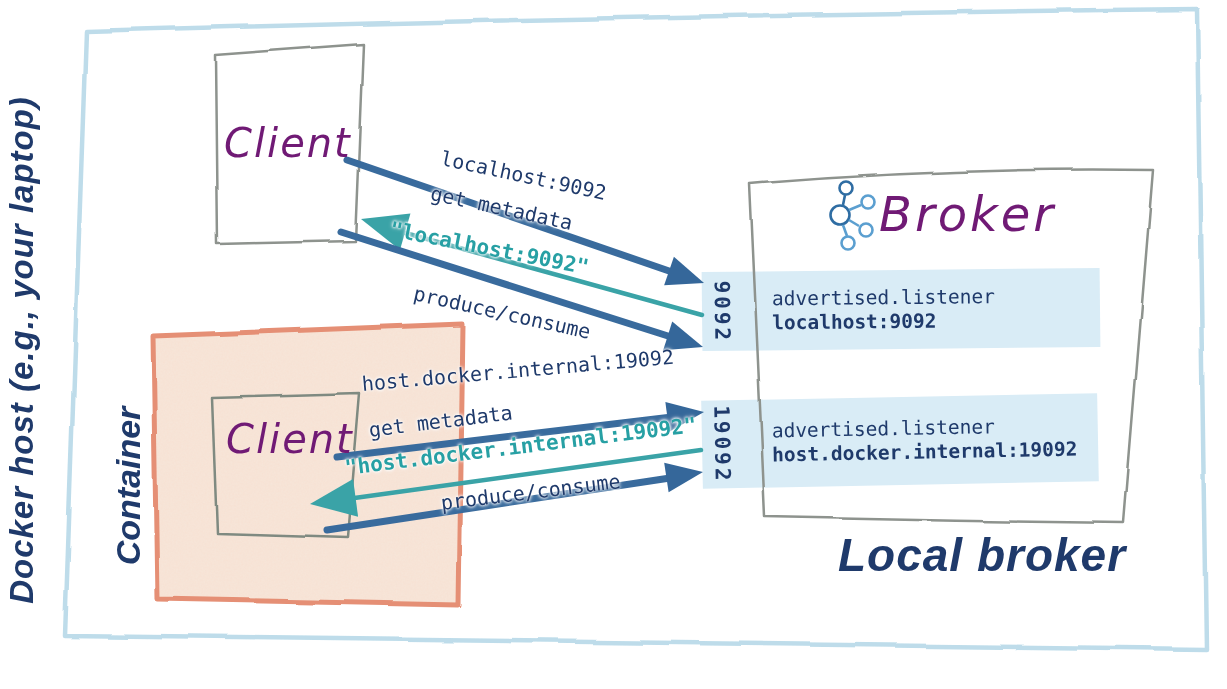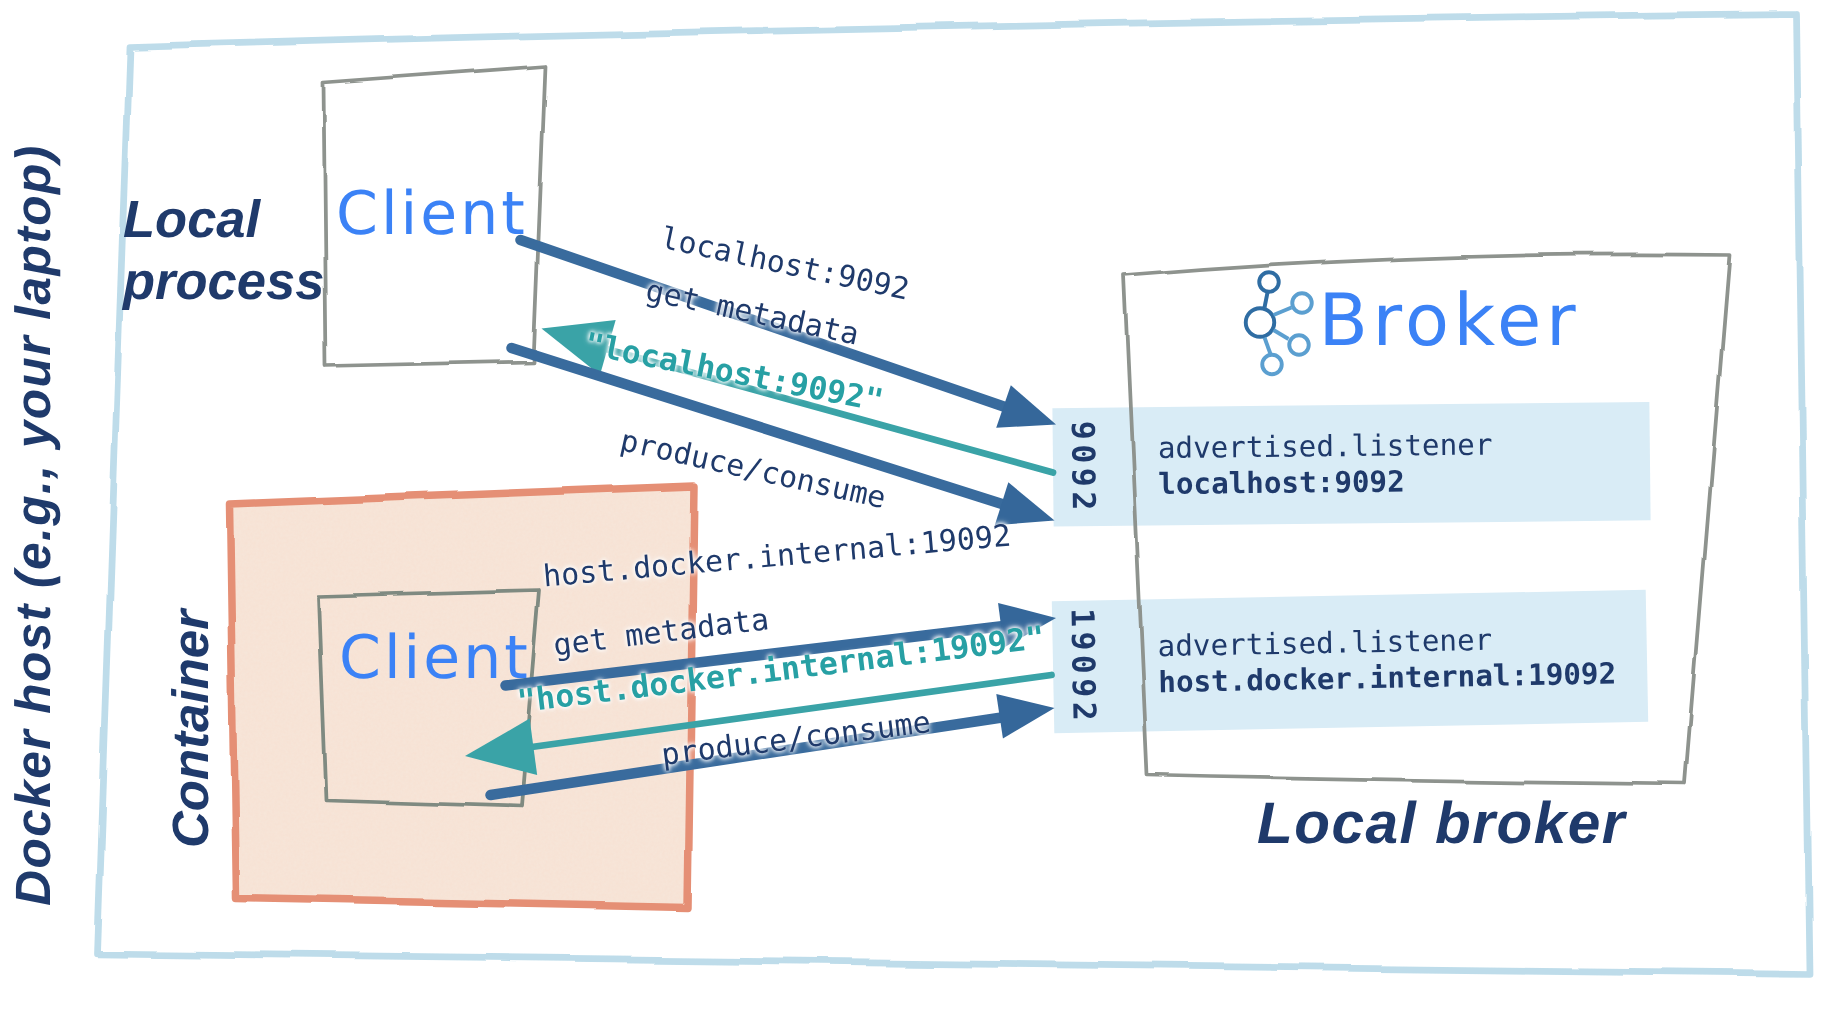--- a/index.html
+++ b/index.html
@@ -27,42 +27,42 @@
   }
   .listener-text .value{font-weight:700;}
   
   .art{position:absolute;left:0;top:0;z-index:2;pointer-events:none;}
   
   .hand{
     position:absolute;color:#1f3a6b;font-style:italic;font-weight:700;z-index:3;
     white-space:pre-line;
   }
   .script{
-    position:absolute;color:#3b82f6;font-family:"DejaVu Sans",sans-serif;
-    font-weight:400;z-index:3;white-space:nowrap;letter-spacing:2px;
+    position:absolute;color:#701a75;font-family:"DejaVu Sans",sans-serif;
+    font-style:italic;font-weight:400;z-index:3;white-space:nowrap;letter-spacing:2px;
   }
   .mono-label{
     position:absolute;font-family:"DejaVu Sans Mono",monospace;font-size:20px;
     color:#1f3a6b;white-space:nowrap;z-index:3;transform-origin:left center;
     text-shadow:0 0 3px #fff,0 0 3px #fff,0 0 5px #fff;
   }
   .mono-label.teal{color:#27a0a4;font-weight:700;font-size:21px;}
   .docker-host{
     left:22px;top:350px;transform:translate(-50%,-50%) rotate(-90deg);
     font-size:33px;letter-spacing:1px;white-space:nowrap;
   }
   .local-process{left:82px;top:126px;font-size:35px;line-height:41px;}
   .container-label{
     left:128px;top:486px;transform:translate(-50%,-50%) rotate(-90deg);
     font-size:34px;white-space:nowrap;
   }
   .client-1{left:224px;top:120px;font-size:40px;}
   .client-2{left:226px;top:416px;font-size:40px;}
   .broker-title{left:879px;top:186px;font-size:48px;letter-spacing:3px;}
-  .local-broker{left:838px;top:528px;font-size:39px;letter-spacing:1px;white-space:nowrap;}
+  .local-broker{left:838px;top:528px;font-size:46px;letter-spacing:1px;white-space:nowrap;}
   
   .t1{left:441px;top:146px;transform:rotate(12deg);}
   .t2{left:431px;top:181px;transform:rotate(12deg);}
   .tr{left:390px;top:217px;transform:rotate(11deg);}
   .t3{left:414px;top:281px;transform:rotate(12.5deg);}
   .b1{left:362px;top:372px;transform:rotate(-5deg);}
   .b2{left:369px;top:418px;transform:rotate(-7deg);}
   .br{left:345px;top:456px;transform:rotate(-7deg);}
   .b3{left:441px;top:491px;transform:rotate(-7deg);}
 </style>
@@ -146,22 +146,20 @@
       <line x1="340" y1="500" x2="701" y2="450" stroke="#3aa3a7" stroke-width="4.5" stroke-linecap="round"></line>
       <polygon points="0,0 -46,-19 -46,19" fill="#3aa3a7" transform="translate(310,504) rotate(172.4)"></polygon>
     </g>
     <g>
       <line x1="327" y1="530" x2="670" y2="478" stroke="#396b9d" stroke-width="7" stroke-linecap="round"></line>
       <polygon points="0,0 -37,-15 -37,15" fill="#35679a" transform="translate(703,472) rotate(-8.5)"></polygon>
     </g>
   </svg>
 
   <div class="hand docker-host">Docker host (e.g., your laptop)</div>
-  <div class="hand local-process">Local
-process</div>
   <div class="hand container-label">Container</div>
   <div class="script client-1">Client</div>
   <div class="script client-2">Client</div>
   <div class="script broker-title">Broker</div>
   <div class="hand local-broker">Local broker</div>
 
   <div class="mono-label t1">localhost:9092</div>
   <div class="mono-label t2">get metadata</div>
   <div class="mono-label teal tr">"localhost:9092"</div>
   <div class="mono-label t3">produce/consume</div>

